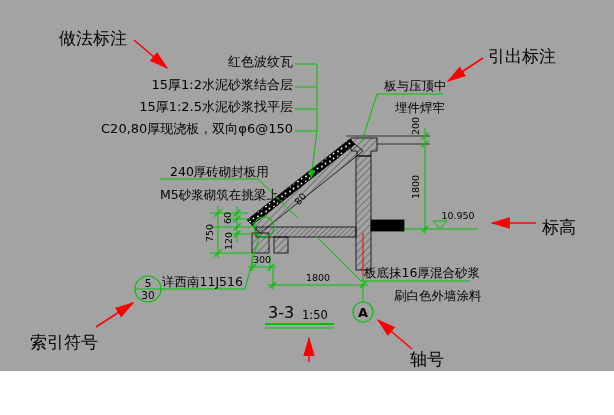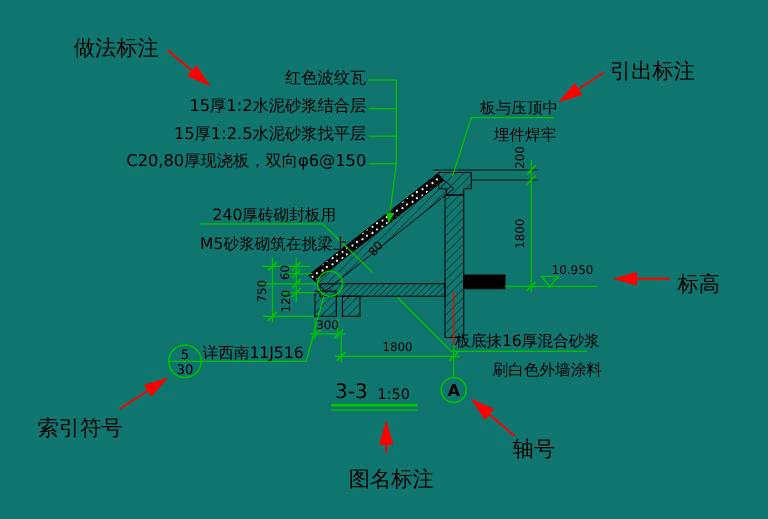--- a/index.html
+++ b/index.html
@@ -1,16 +1,16 @@
 <!DOCTYPE html>
 <html><head>
 <meta charset="utf-8">
 <style>
   html,body{margin:0;padding:0;background:#fff;}
-  #canvas{position:relative;width:614px;height:415px;background:#0f766e;overflow:hidden;
+  #canvas{position:relative;width:614px;height:371px;background:#a3a3a3;overflow:hidden;
           font-family:"DejaVu Sans","Liberation Sans",sans-serif;}
   svg text{font-family:"DejaVu Sans","Liberation Sans",sans-serif;fill:#000;}
   .callout{font-size:17px;}
   .spec{font-size:13px;}
   .note{font-size:12.5px;}
   .dim{font-size:9.5px;}
 </style>
 </head>
 <body>
 

